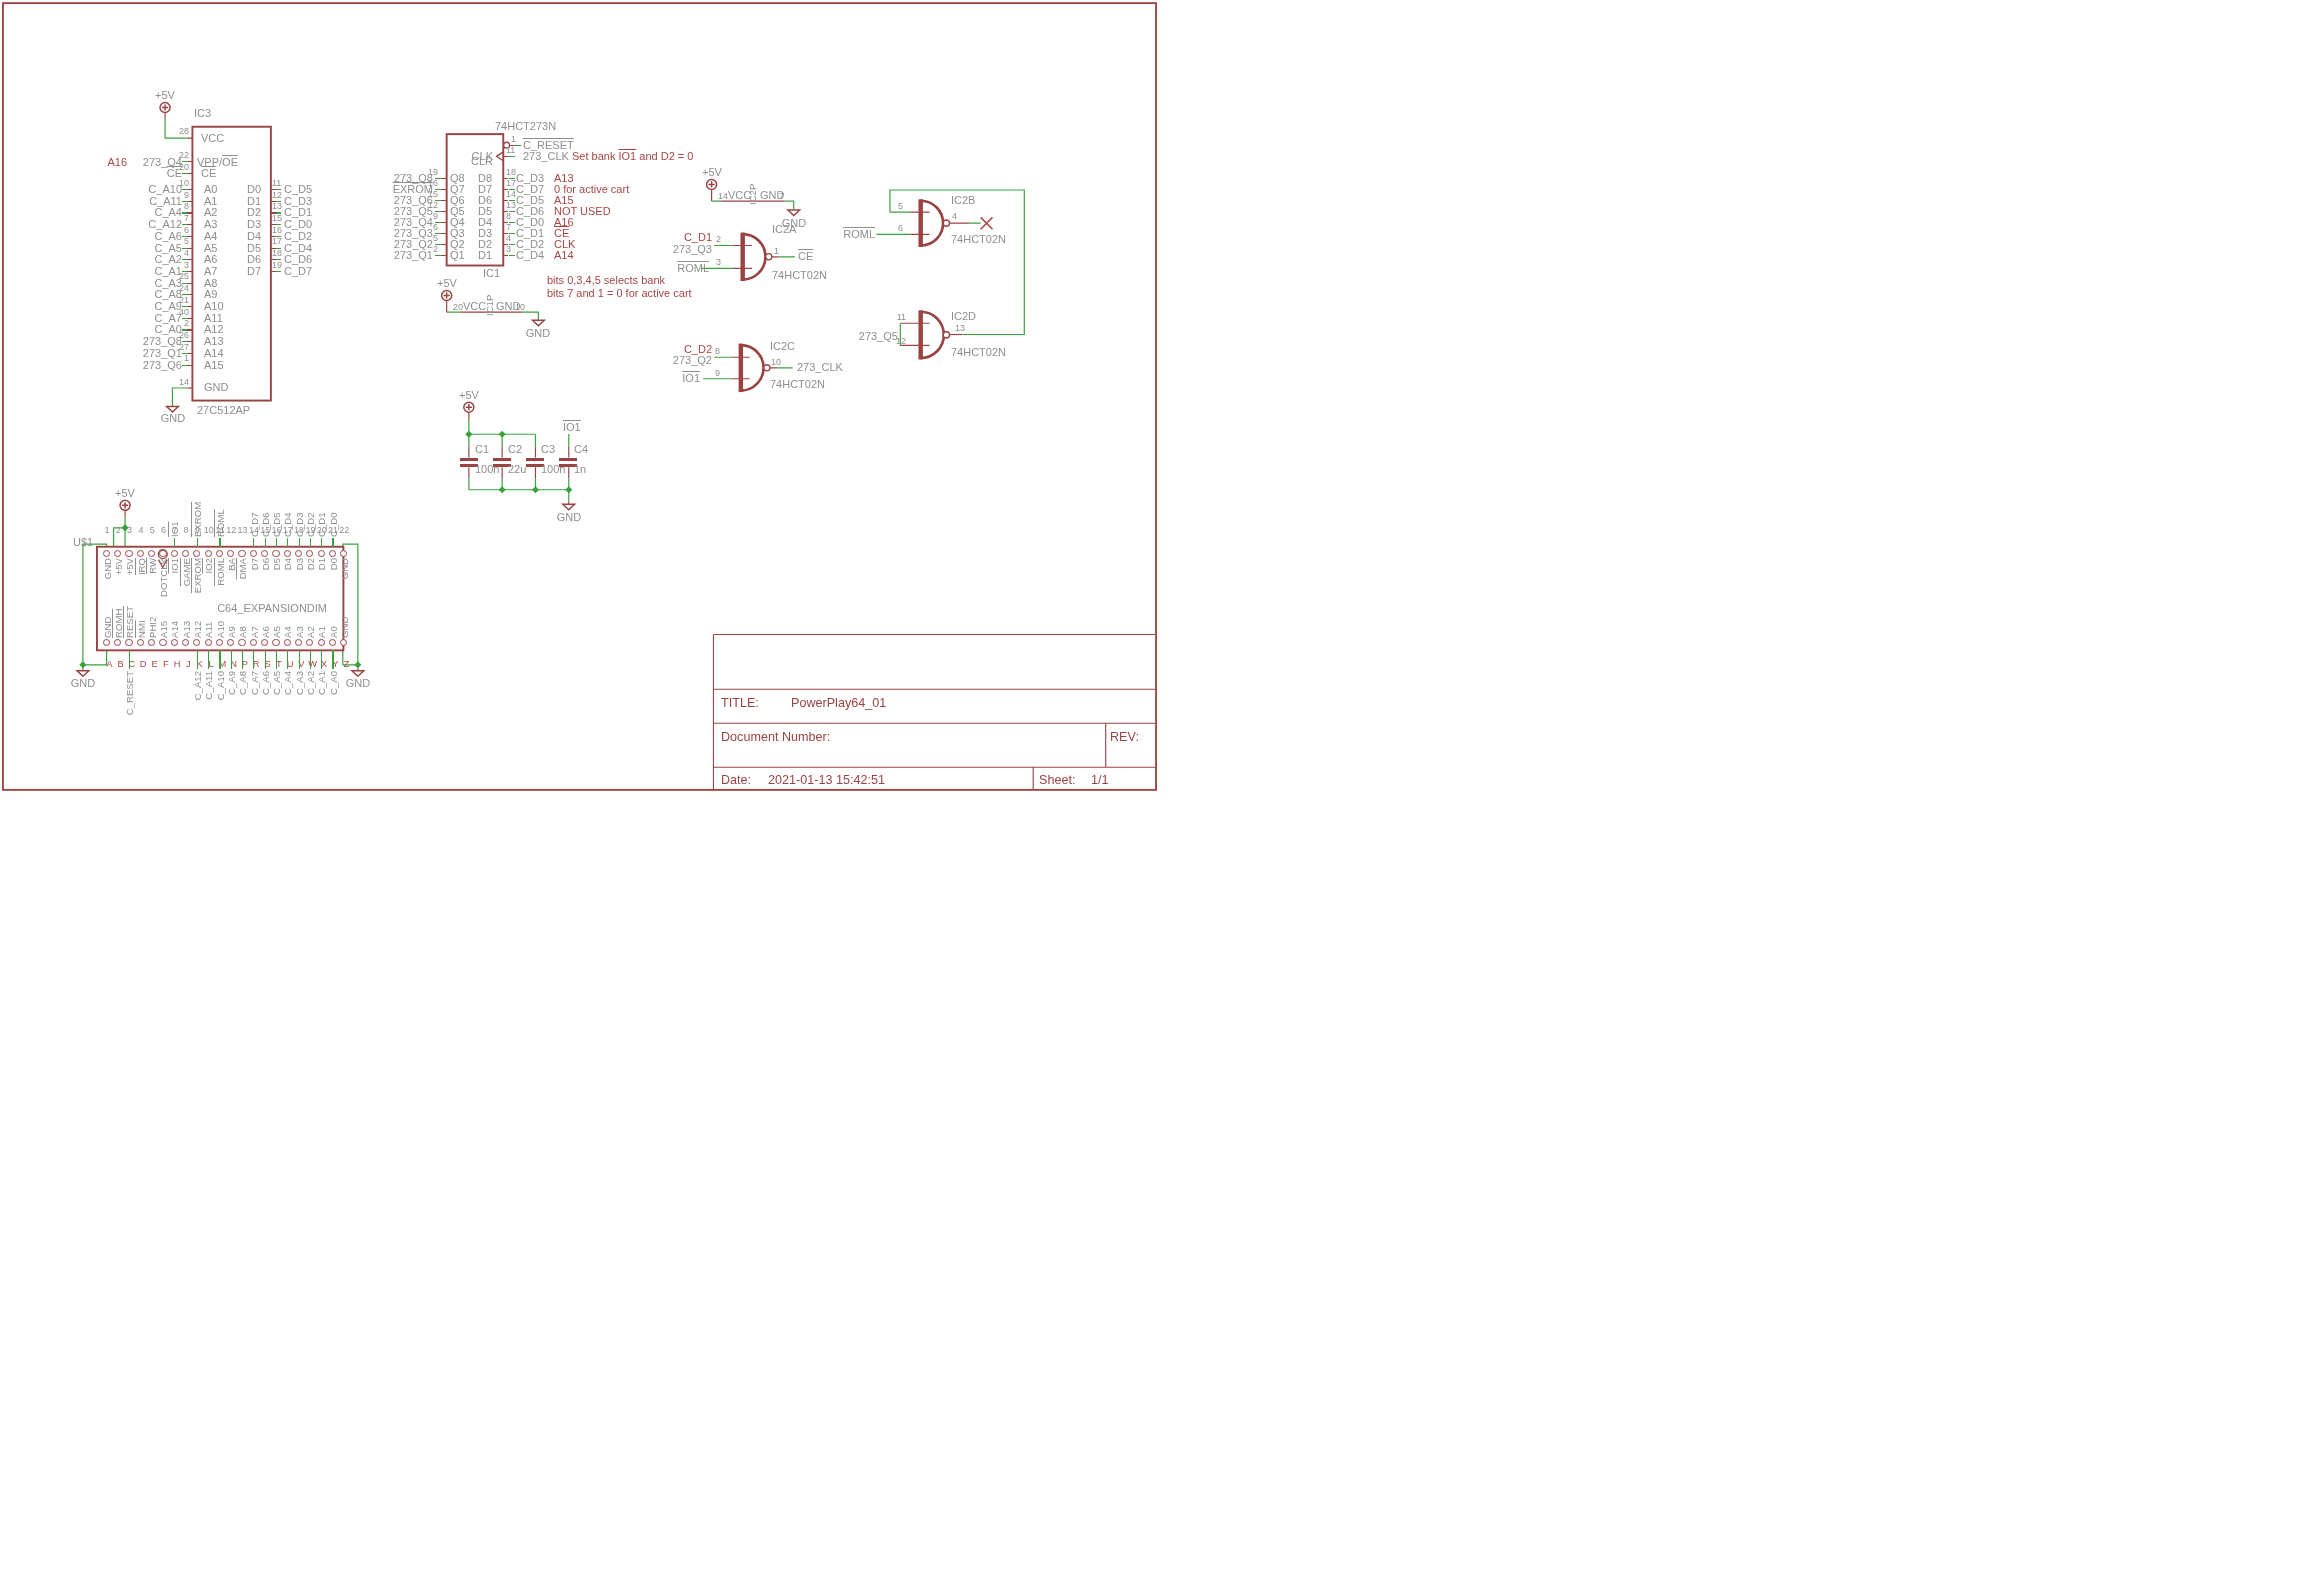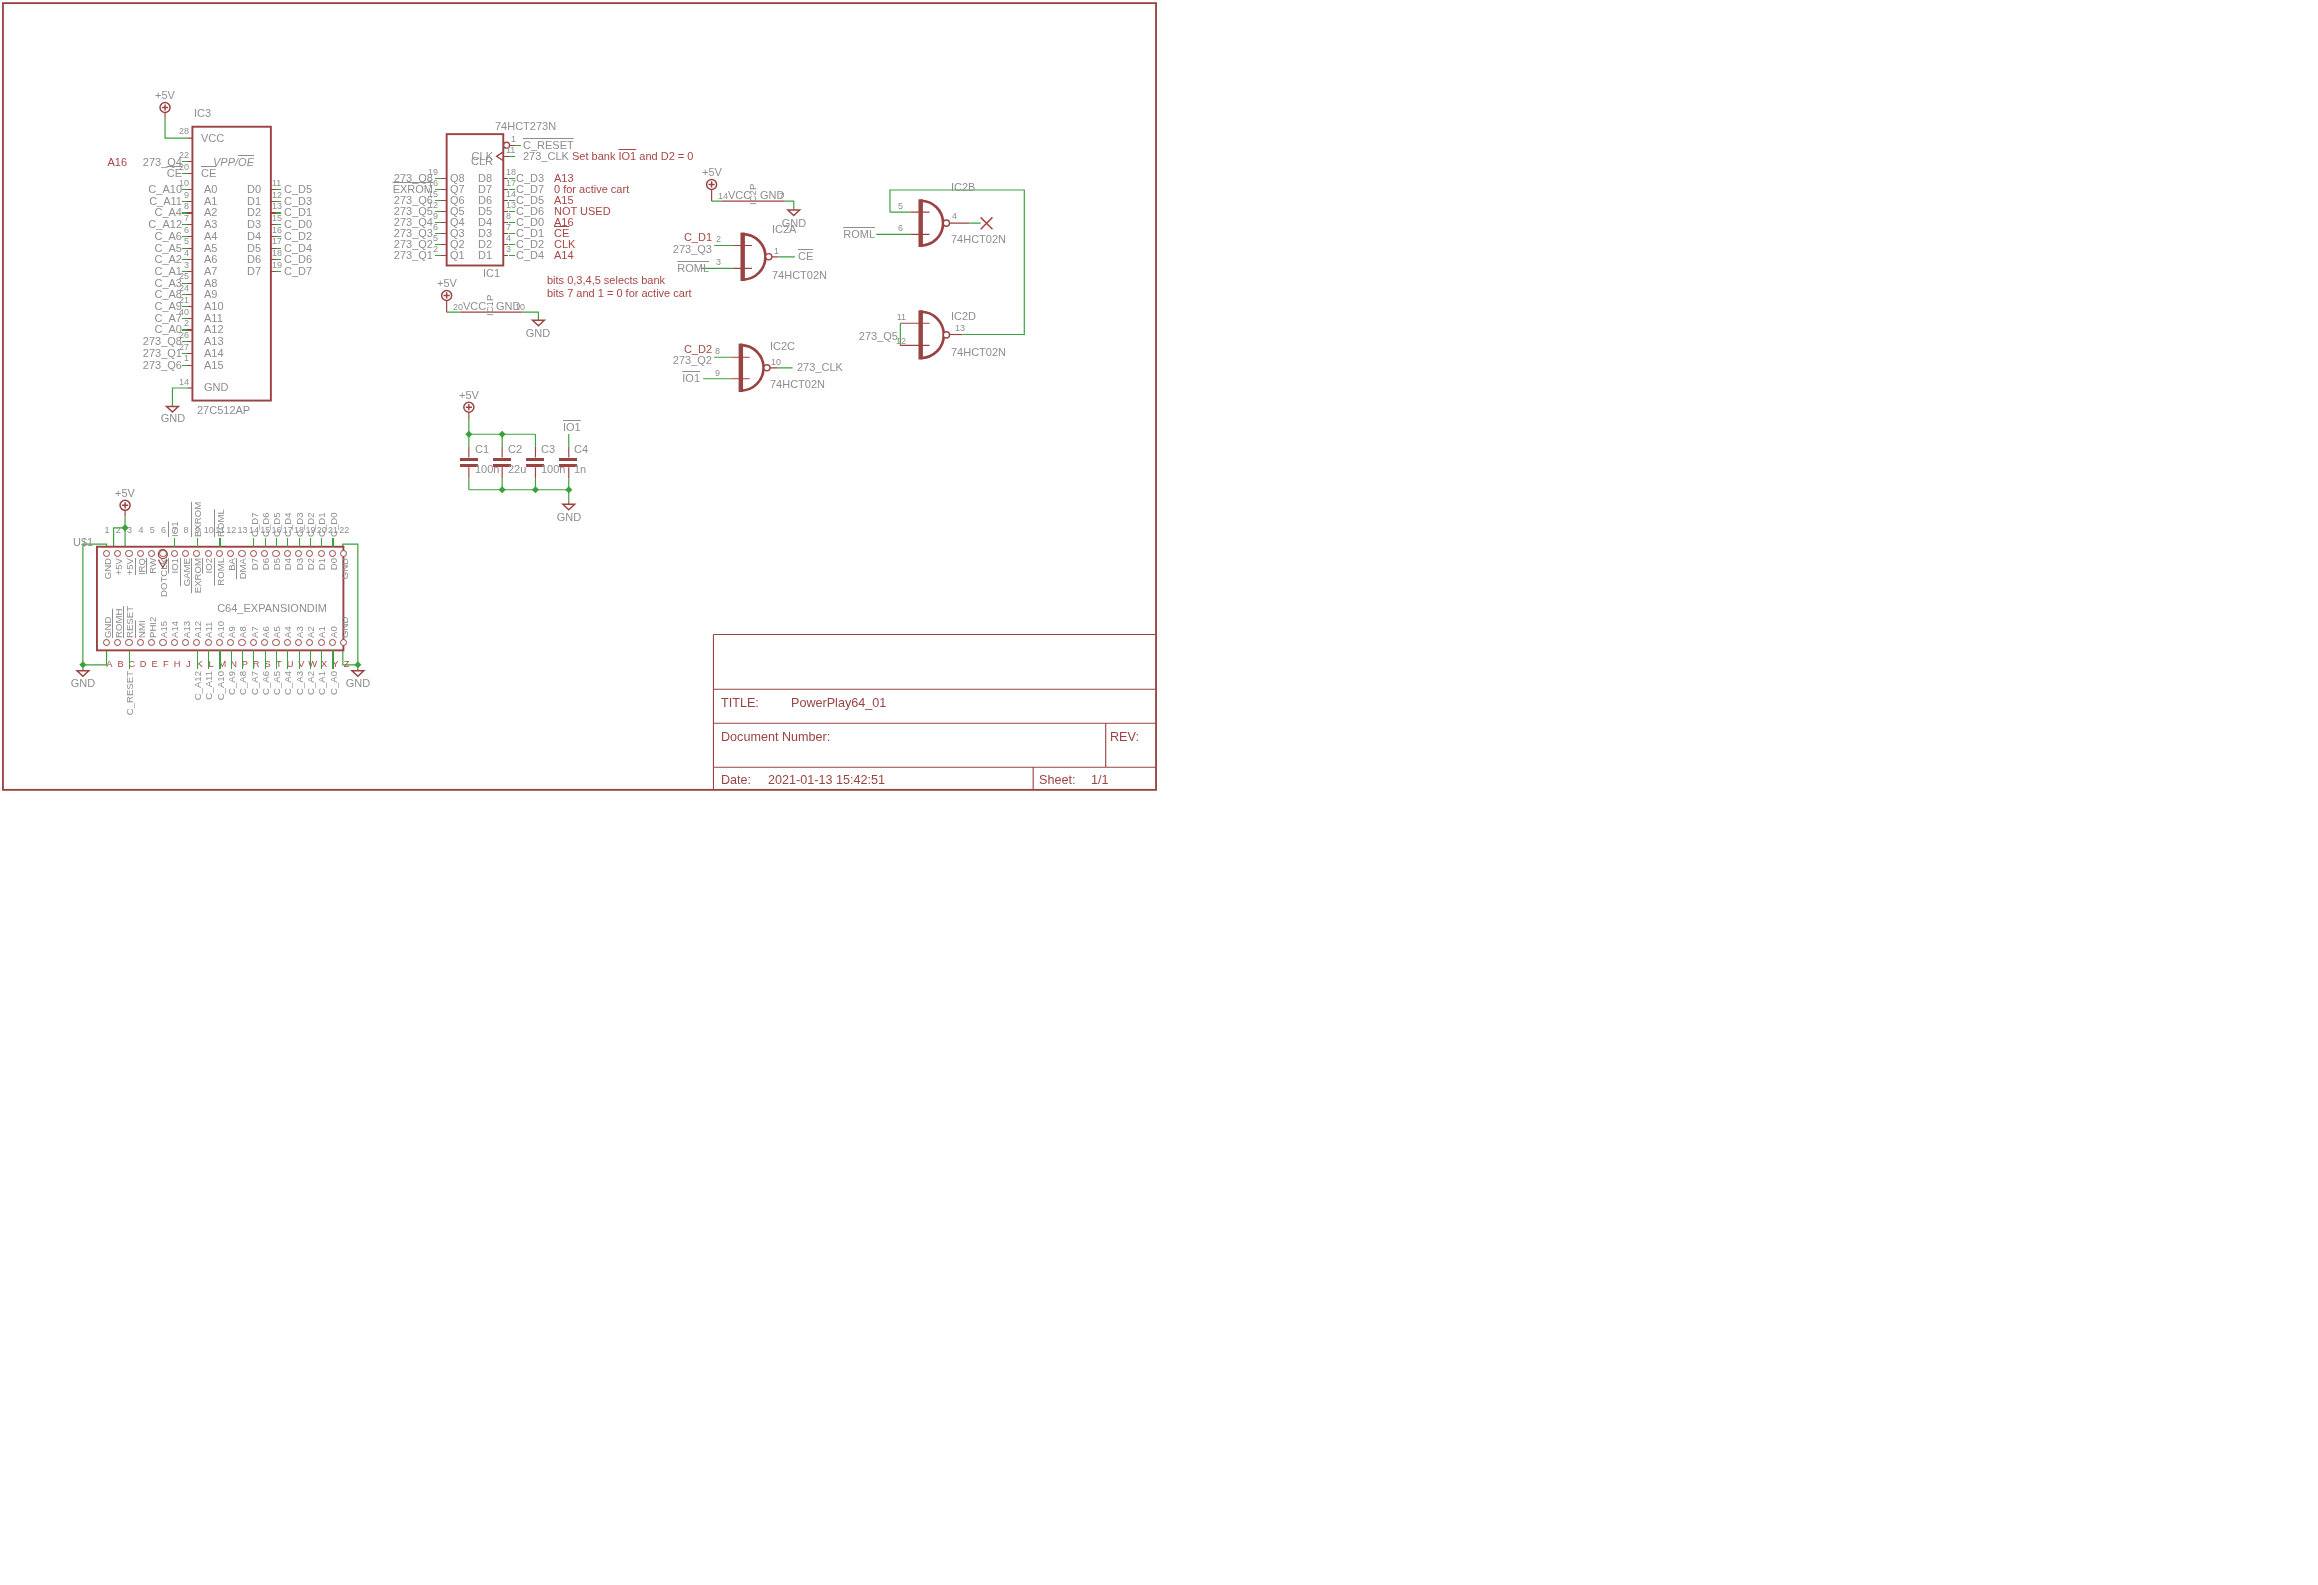--- a/index.html
+++ b/index.html
@@ -209,21 +209,21 @@
 <span class="t ctr" style="left:150px;top:90px;width:30px;">+5V</span>
 <span class="t ctr" style="left:158px;top:413px;width:30px;">GND</span>
 
 <span class="t sm ra" style="left:164px;top:127px;width:25px;text-align:right;">28</span>
 <span class="t" style="left:201px;top:133px;">VCC</span>
 <span class="t red ra" style="left:83px;top:157px;width:44px;">A16</span>
 <span class="t ra" style="left:130px;top:157px;width:52px;">273_Q4</span>
 <i class="gs" style="left:182px;top:161px;width:5.2px;"></i>
     <i class="rs" style="left:187px;top:161px;width:5.2px;"></i>
 <span class="t sm ra" style="left:164px;top:151px;width:25px;">22</span>
-<span class="t" style="left:213px;top:157px;font-style:italic;"><span>VPP/</span><span class="ov">OE</span></span>
+<span class="t" style="left:197px;top:157px;"><span>VPP/</span><span class="ov">OE</span></span>
 <span class="t ra ov" style="left:130px;top:168px;width:52px;">CE</span>
 <i class="gs" style="left:182px;top:173px;width:5.2px;"></i>
     <i class="rs" style="left:187px;top:173px;width:5.2px;"></i>
 <span class="t sm ra" style="left:164px;top:163px;width:25px;">20</span>
 <span class="t ov" style="left:201px;top:168px;">CE</span>
 <span class="t sm ra" style="left:164px;top:378px;width:25px;">14</span>
 <span class="t" style="left:204px;top:382px;">GND</span>
 
 <div id="ic3L" class="rep">
 
@@ -561,21 +561,21 @@
 <span class="t" style="left:772px;top:224px;">IC2A</span>
 <span class="t" style="left:772px;top:270px;">74HCT02N</span>
 <span class="t red ra" style="left:638px;top:232px;width:74px;">C_D1</span>
 <span class="t ra" style="left:638px;top:244px;width:74px;">273_Q3</span>
 <span class="t ra ov" style="left:635px;top:263px;width:74px;">ROML</span>
 <span class="t sm ra" style="left:703px;top:235px;width:18px;">2</span>
 <span class="t sm ra" style="left:703px;top:258px;width:18px;">3</span>
 <span class="t sm" style="left:774px;top:247px;">1</span>
 <span class="t ov" style="left:798px;top:251px;">CE</span>
 
-<span class="t" style="left:951px;top:182px;">IC2B</span>
+<span class="t" style="left:951px;top:195px;">IC2B</span>
 <span class="t" style="left:951px;top:234px;">74HCT02N</span>
 <span class="t ra ov" style="left:801px;top:229px;width:74px;">ROML</span>
 <span class="t sm ra" style="left:885px;top:202px;width:18px;">5</span>
 <span class="t sm ra" style="left:885px;top:224px;width:18px;">6</span>
 <span class="t sm" style="left:952px;top:212px;">4</span>
 
 <span class="t" style="left:770px;top:341px;">IC2C</span>
 <span class="t" style="left:770px;top:379px;">74HCT02N</span>
 <span class="t red ra" style="left:638px;top:344px;width:74px;">C_D2</span>
 <span class="t ra" style="left:638px;top:355px;width:74px;">273_Q2</span>

